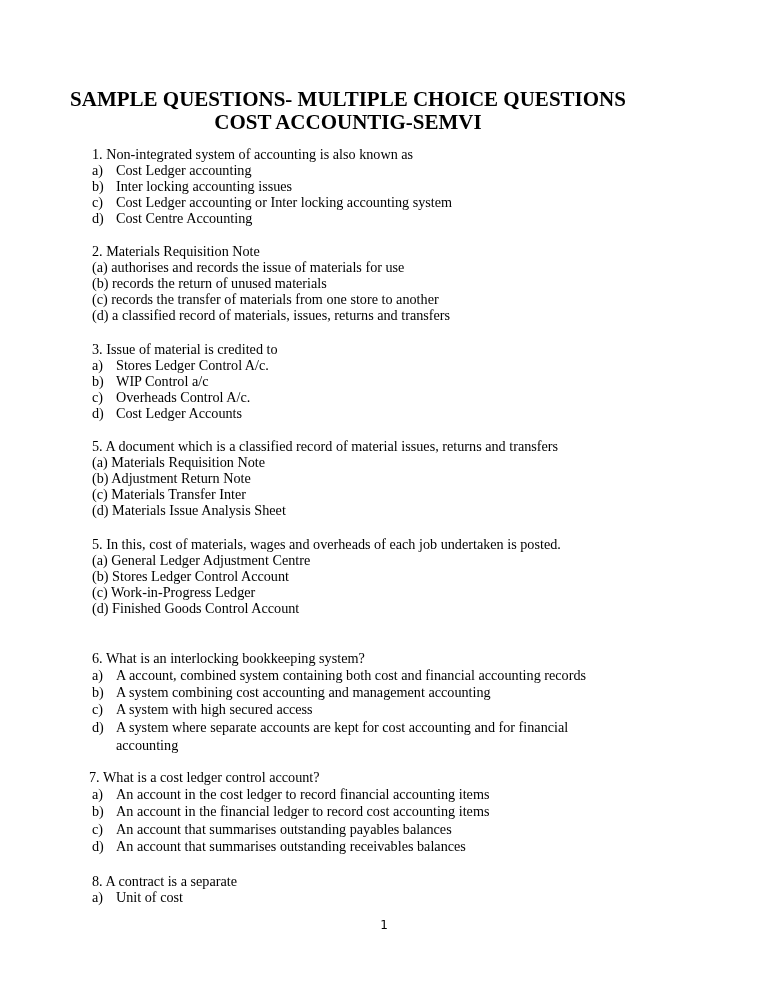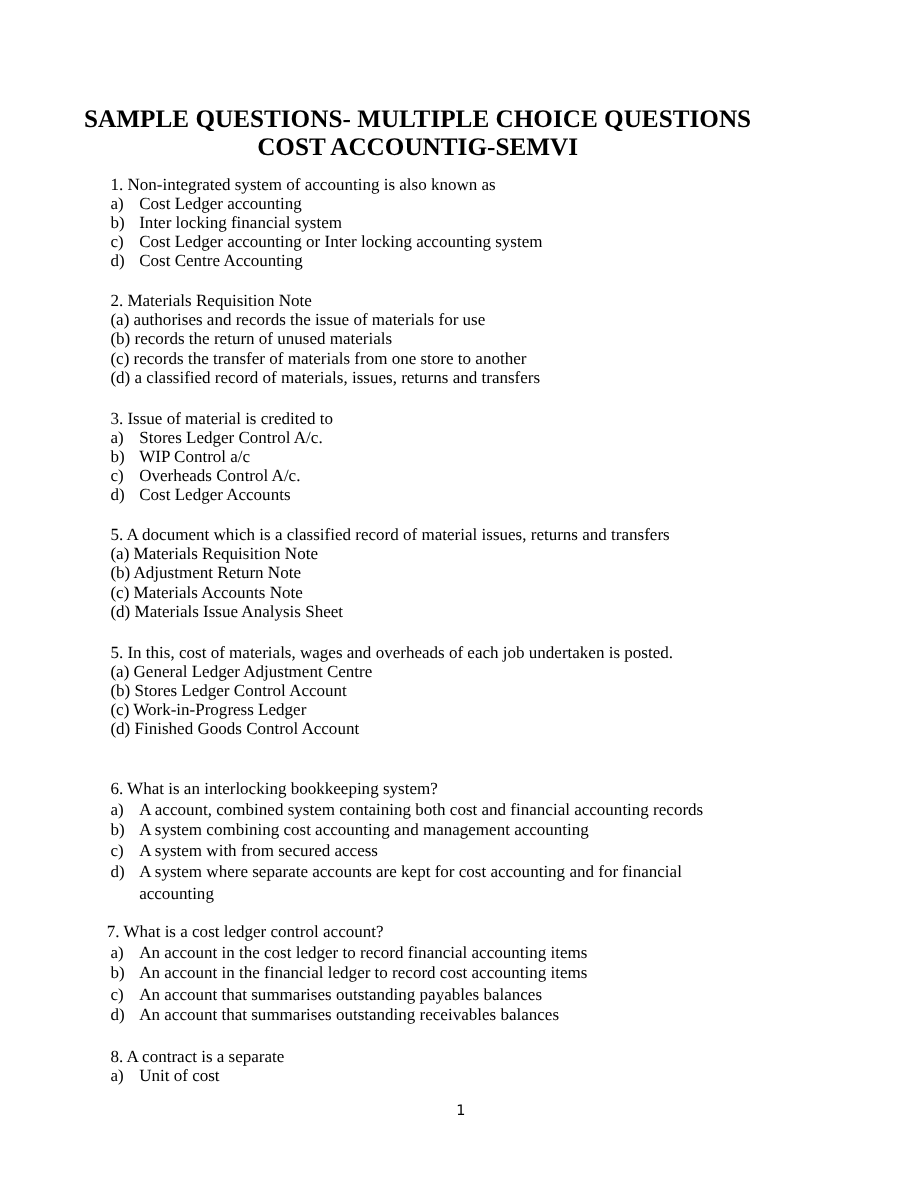--- a/index.html
+++ b/index.html
@@ -21,21 +21,21 @@
   <div class="title" style="top:87px">SAMPLE QUESTIONS- MULTIPLE CHOICE QUESTIONS</div>
   <div class="title" style="top:110px">COST ACCOUNTIG-SEMVI</div>
 
   <div class="line" style="top:146px">1. Non-integrated system of accounting is also known as</div>
   <div class="opt" style="top:162px;left:92px">
       <span class="lbl">a)</span>
       <span class="txt">Cost Ledger accounting</span>
     </div>
   <div class="opt" style="top:178px;left:92px">
       <span class="lbl">b)</span>
-      <span class="txt">Inter locking financial system</span>
+      <span class="txt">Inter locking accounting issues</span>
     </div>
   <div class="opt" style="top:194px;left:92px">
       <span class="lbl">c)</span>
       <span class="txt">Cost Ledger accounting or Inter locking accounting system</span>
     </div>
   <div class="opt" style="top:210px;left:92px">
       <span class="lbl">d)</span>
       <span class="txt">Cost Centre Accounting</span>
     </div>
 
@@ -59,41 +59,41 @@
       <span class="txt">Overheads Control A/c.</span>
     </div>
   <div class="opt" style="top:405px;left:92px">
       <span class="lbl">d)</span>
       <span class="txt">Cost Ledger Accounts</span>
     </div>
 
   <div class="line" style="top:438px">5. A document which is a classified record of material issues, returns and transfers</div>
   <div class="line" style="top:454px">(a) Materials Requisition Note</div>
   <div class="line" style="top:470px">(b) Adjustment Return Note</div>
-  <div class="line" style="top:486px">(c) Materials Accounts Note</div>
+  <div class="line" style="top:486px">(c) Materials Transfer Inter</div>
   <div class="line" style="top:502px">(d) Materials Issue Analysis Sheet</div>
 
   <div class="line" style="top:536px">5. In this, cost of materials, wages and overheads of each job undertaken is posted.</div>
   <div class="line" style="top:552px">(a) General Ledger Adjustment Centre</div>
   <div class="line" style="top:568px">(b) Stores Ledger Control Account</div>
   <div class="line" style="top:584px">(c) Work-in-Progress Ledger</div>
   <div class="line" style="top:600px">(d) Finished Goods Control Account</div>
 
   <div class="line" style="top:650px">6. What is an interlocking bookkeeping system?</div>
   <div class="opt" style="top:667px;left:92px">
       <span class="lbl">a)</span>
       <span class="txt">A account, combined system containing both cost and financial accounting records</span>
     </div>
   <div class="opt" style="top:684px;left:92px">
       <span class="lbl">b)</span>
       <span class="txt">A system combining cost accounting and management accounting</span>
     </div>
   <div class="opt" style="top:701px;left:92px">
       <span class="lbl">c)</span>
-      <span class="txt">A system with from secured access</span>
+      <span class="txt">A system with high secured access</span>
     </div>
   <div class="opt" style="top:719px;left:92px">
       <span class="lbl">d)</span>
       <span class="txt">A system where separate accounts are kept for cost accounting and for financial</span>
     </div>
   <div class="opt" style="top:737px;left:116px">accounting</div>
 
   <div class="line" style="top:769px;left:89px">7. What is a cost ledger control account?</div>
   <div class="opt" style="top:786px;left:92px">
       <span class="lbl">a)</span>

